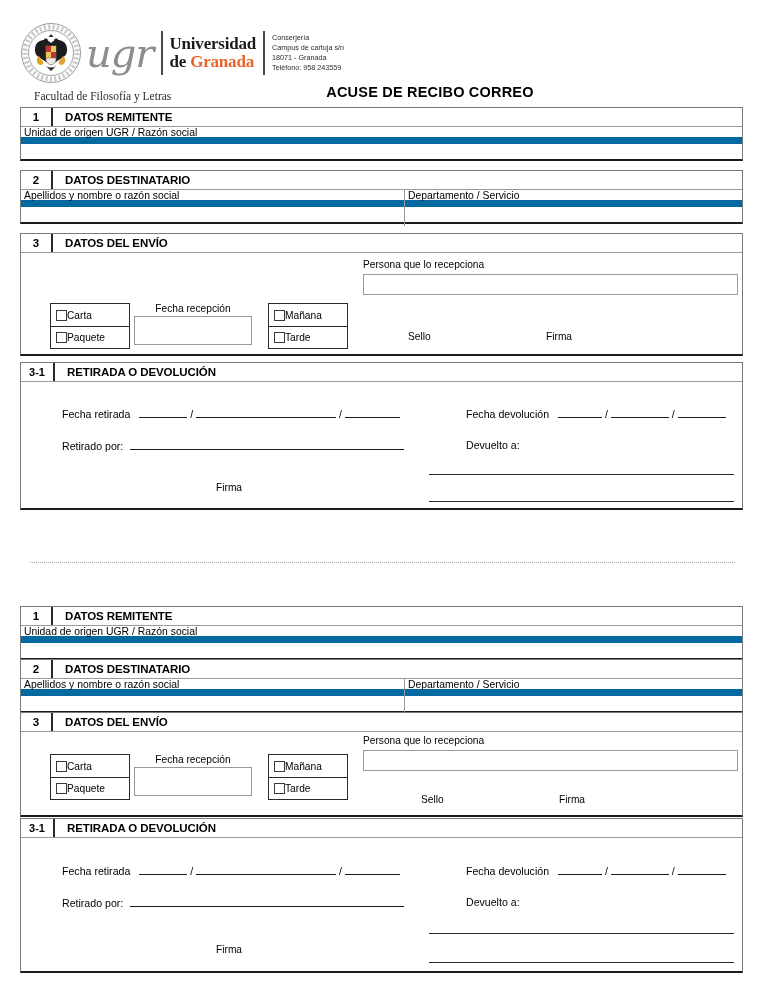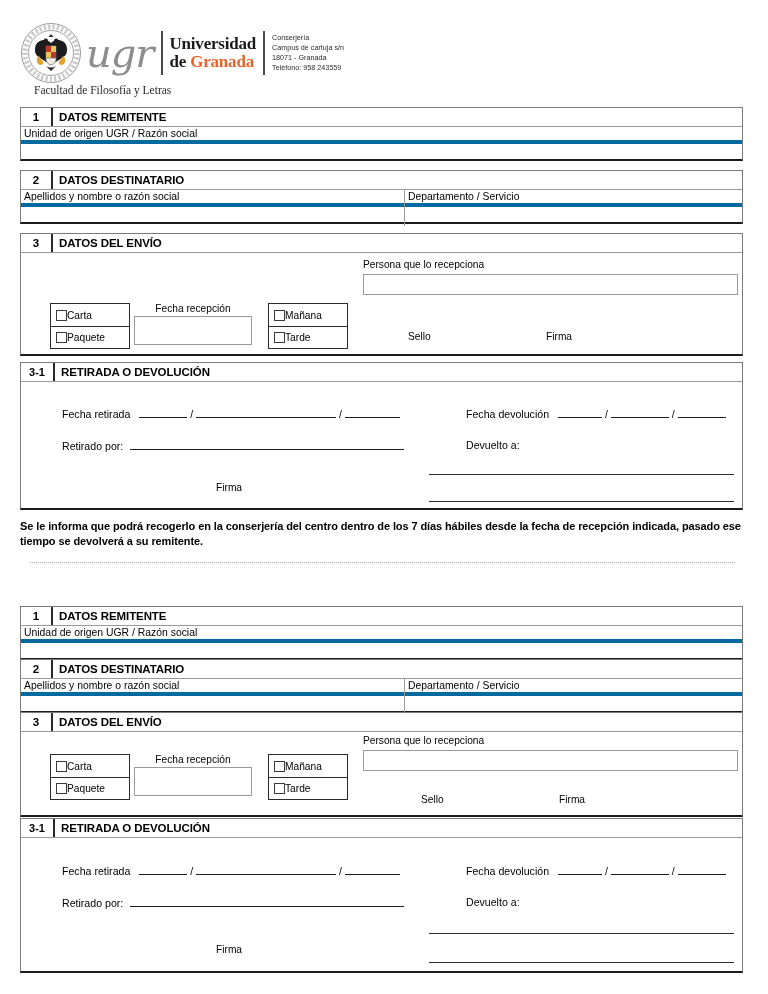--- a/index.html
+++ b/index.html
@@ -31,21 +31,21 @@
   .vbar { width:2px; background:#4a4a4a; height:44px; margin:0 7px; flex:0 0 2px; }
   .uni-block { font-family:"Liberation Serif", serif; line-height:1.08; }
   .uni-1 { font-size:17px; font-weight:bold; color:#1a1a1a; letter-spacing:-0.2px; }
   .uni-2 { font-size:17px; font-weight:bold; letter-spacing:-0.2px; }
   .uni-2 .de { color:#1a1a1a; }
   .uni-2 .gr { color:#e8622a; }
   .addr { font-family:"Liberation Sans", sans-serif; font-size:7.2px; line-height:1.42; color:#2b2b2b; }
   .faculty {
     font-family:"Liberation Serif", serif;
     font-size:11.5px; color:#2b2b2b;
-    margin-top:0; margin-left:14px;
+    margin-top:6px; margin-left:14px;
   }
 
   
   .title-main {
     position:absolute; left:0; top:84px; width:768px;
     text-align:center; padding-left:92px;
     font-family:"Liberation Sans", sans-serif;
     font-weight:bold; font-size:14.5px; letter-spacing:0.2px;
   }
   .title-copy {
@@ -58,23 +58,23 @@
   
   .block { position:absolute; left:20px; width:723px; background:#fff; }
   .bx { border:1px solid #7a7a7a; border-bottom:2px solid #1c1c1c; }
 
   .sec-head { display:flex; height:19px; align-items:stretch; border-bottom:1px solid #9a9a9a; }
   .sec-num {
     width:32px; flex:0 0 32px; display:flex; align-items:center; justify-content:center;
     font-weight:bold; font-size:11.5px; border-right:2px solid #2a2a2a;
   }
   .sec-num.wide { width:34px; flex:0 0 34px; font-size:11px; }
-  .sec-title { display:flex; align-items:center; padding-left:6px; font-weight:bold; font-size:11.5px; letter-spacing:-0.1px; }
-
-  .sub-label { height:17px; display:flex; align-items:center; padding-left:3px; font-size:10.4px; border-bottom:4px solid #0369a1; }
+  .sec-title { display:flex; align-items:center; padding-left:12px; font-weight:bold; font-size:11.5px; letter-spacing:-0.1px; }
+
+  .sub-label { height:17px; display:flex; align-items:center; padding-left:3px; font-size:10.4px; border-bottom:7px solid #0369a1; }
   .fill-row { height:19px; }
   .two-col { display:flex; }
   .two-col > .c1 { width:384px; flex:0 0 384px; border-right:1px solid #9a9a9a; }
   .two-col > .c2 { flex:1 1 auto; }
 
   
   .envio-body { position:relative; height:98px; }
   .chkgrp {
     position:absolute; border:1.6px solid #2a2a2a; width:80px;
   }
@@ -148,20 +148,21 @@
       <div class="addr">
         <div>Conserjería</div>
         <div>Campus de cartuja s/n</div>
         <div>18071 - Granada</div>
         <div>Teléfono: 958 243559</div>
       </div>
     </div>
     <div class="faculty">Facultad de Filosofía y Letras</div>
   </div>
 
+  <div class="title-main">ACUSE DE RECIBO CORREO</div>
 
   <div class="block bx" style="top:107px;height:54px;">
     <div class="sec-head">
       <div class="sec-num">1</div>
       <div class="sec-title">DATOS REMITENTE</div>
     </div>
     <div class="sub-label">Unidad de origen UGR  /  Razón social</div>
     <div class="fill-row"></div>
   </div>
 
@@ -254,21 +255,20 @@
         <span class="ln" style="width:48px;"></span>
       </div>
       <div class="ret-r rtext" style="left:408px;top:57px;">
         <span>Devuelto a:</span>
       </div>
       <div class="long-line" style="left:408px;top:92px;width:305px;"></div>
       <div class="long-line" style="left:408px;top:119px;width:305px;"></div>
     </div>
   </div>
 
-  <div class="notice">Se le informa que podrá recogerlo en la conserjería del centro dentro de los 7 días hábiles desde la fecha de recepción indicada, pasado ese tiempo se devolverá a su remitente.</div>
   <div class="dotted"></div>
 
 
   <div class="block bx" style="top:606px;height:54px;">
     <div class="sec-head">
       <div class="sec-num">1</div>
       <div class="sec-title">DATOS REMITENTE</div>
     </div>
     <div class="sub-label">Unidad de origen UGR  /  Razón social</div>
     <div class="fill-row"></div>

